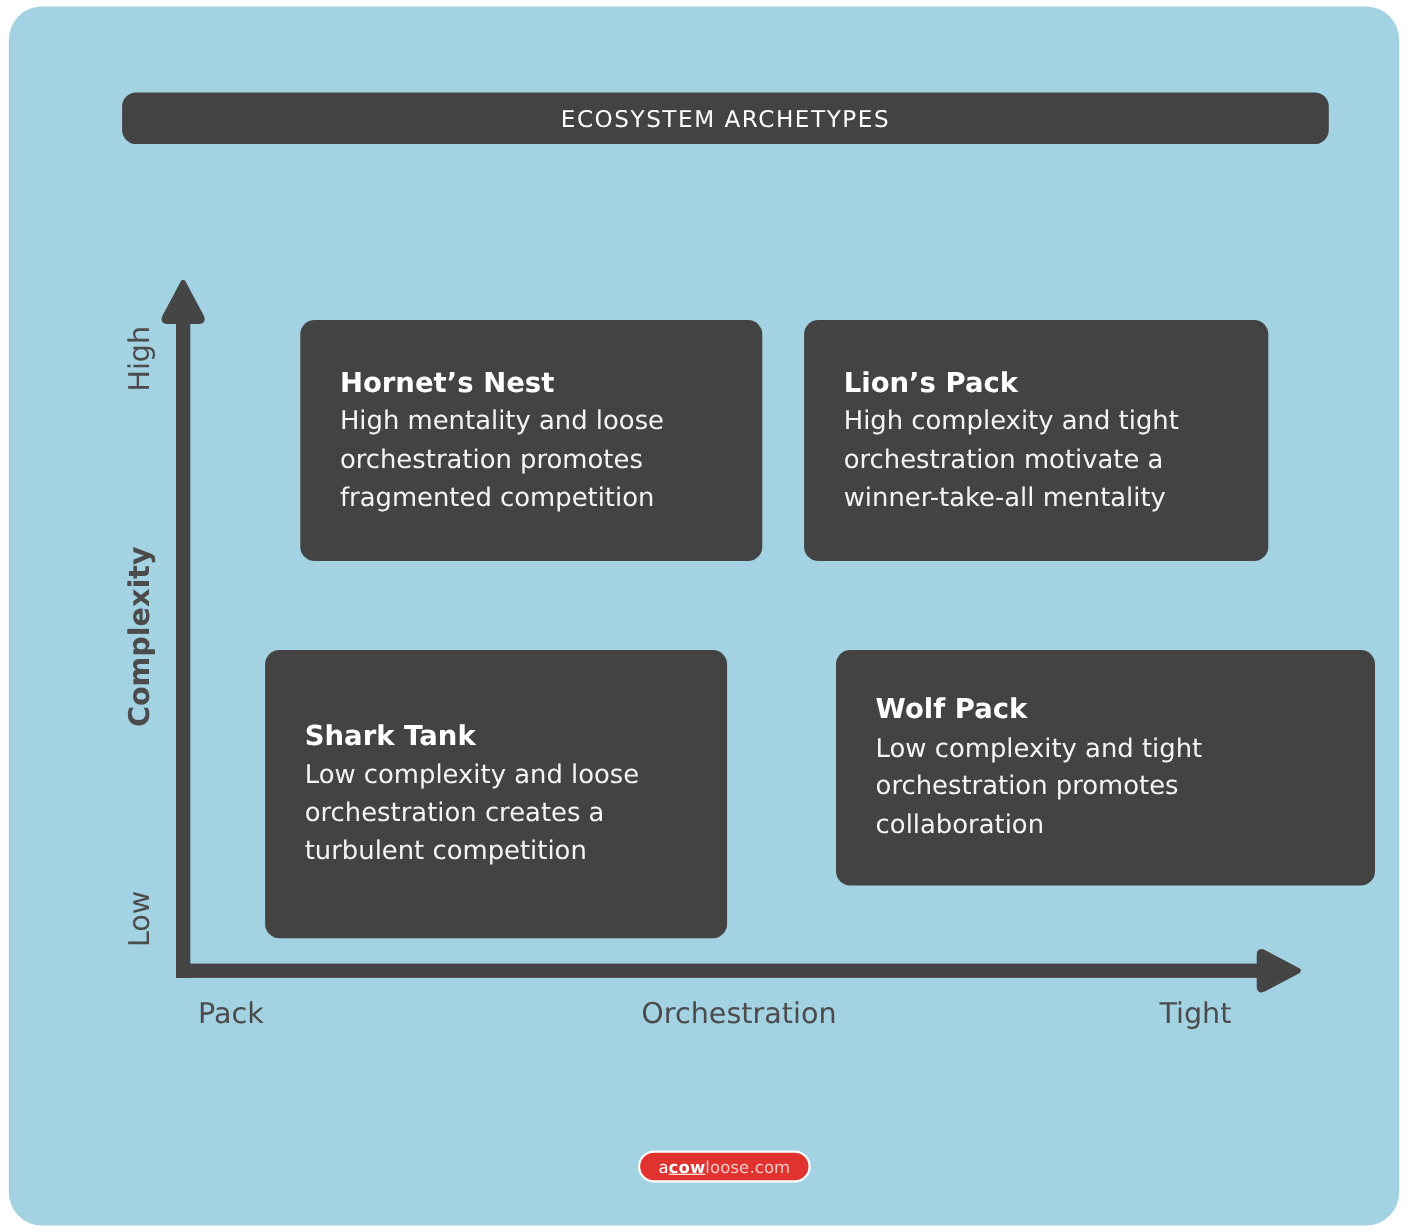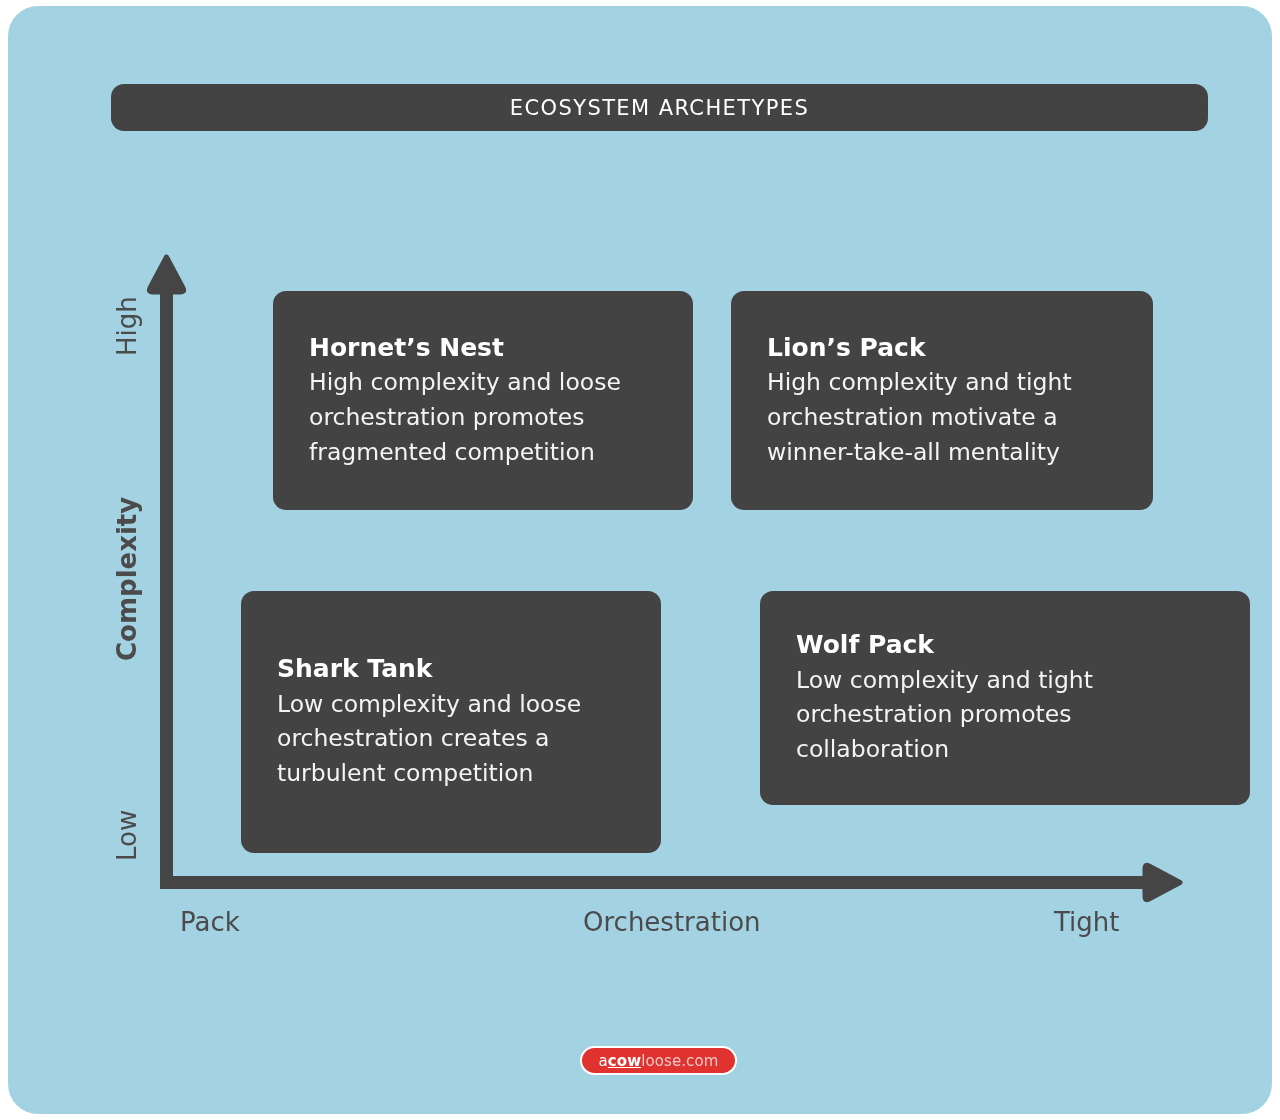--- a/index.html
+++ b/index.html
@@ -194,21 +194,21 @@
     <div class="axis-label rot" id="label-high">High</div>
     <div class="axis-label rot" id="label-complexity">Complexity</div>
     <div class="axis-label rot" id="label-low">Low</div>
 
     <div class="axis-label" id="label-loose">Pack</div>
     <div class="axis-label" id="label-orchestration">Orchestration</div>
     <div class="axis-label" id="label-tight">Tight</div>
 
     <div class="card" id="card-hornets-nest">
       <div class="card-title">Hornet’s Nest</div>
-      <div class="card-body">High complexity and loose orchestration promotes fragmented competition</div>
+      <div class="card-body">High mentality and loose orchestration promotes fragmented competition</div>
     </div>
 
     <div class="card" id="card-lions-pride">
       <div class="card-title">Lion’s Pack</div>
       <div class="card-body">High complexity and tight orchestration motivate a winner-take-all mentality</div>
     </div>
 
     <div class="card" id="card-shark-tank">
       <div class="card-title">Shark Tank</div>
       <div class="card-body">Low complexity and loose orchestration creates a turbulent competition</div>

